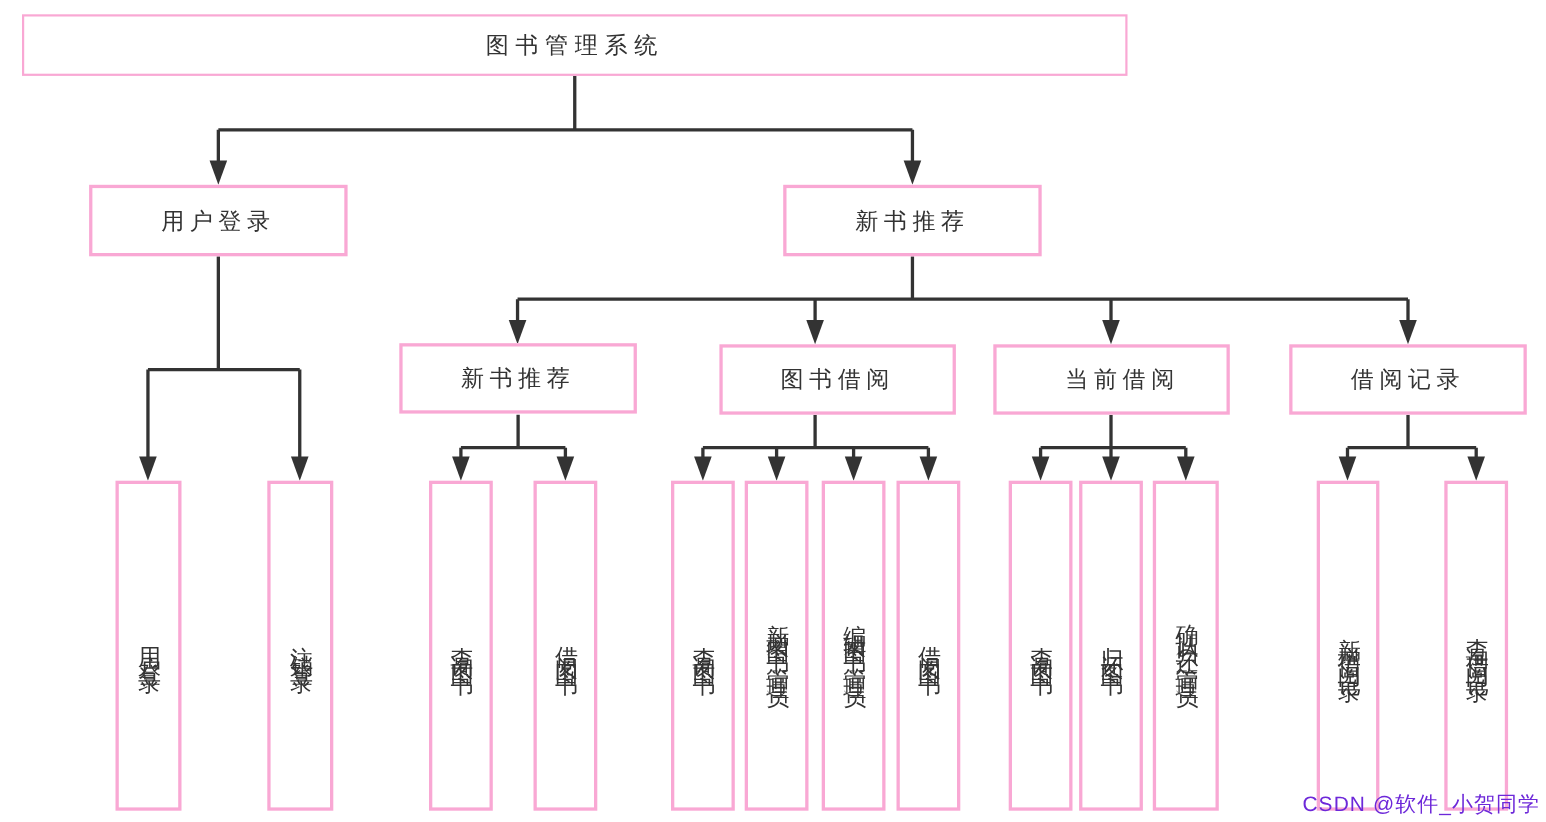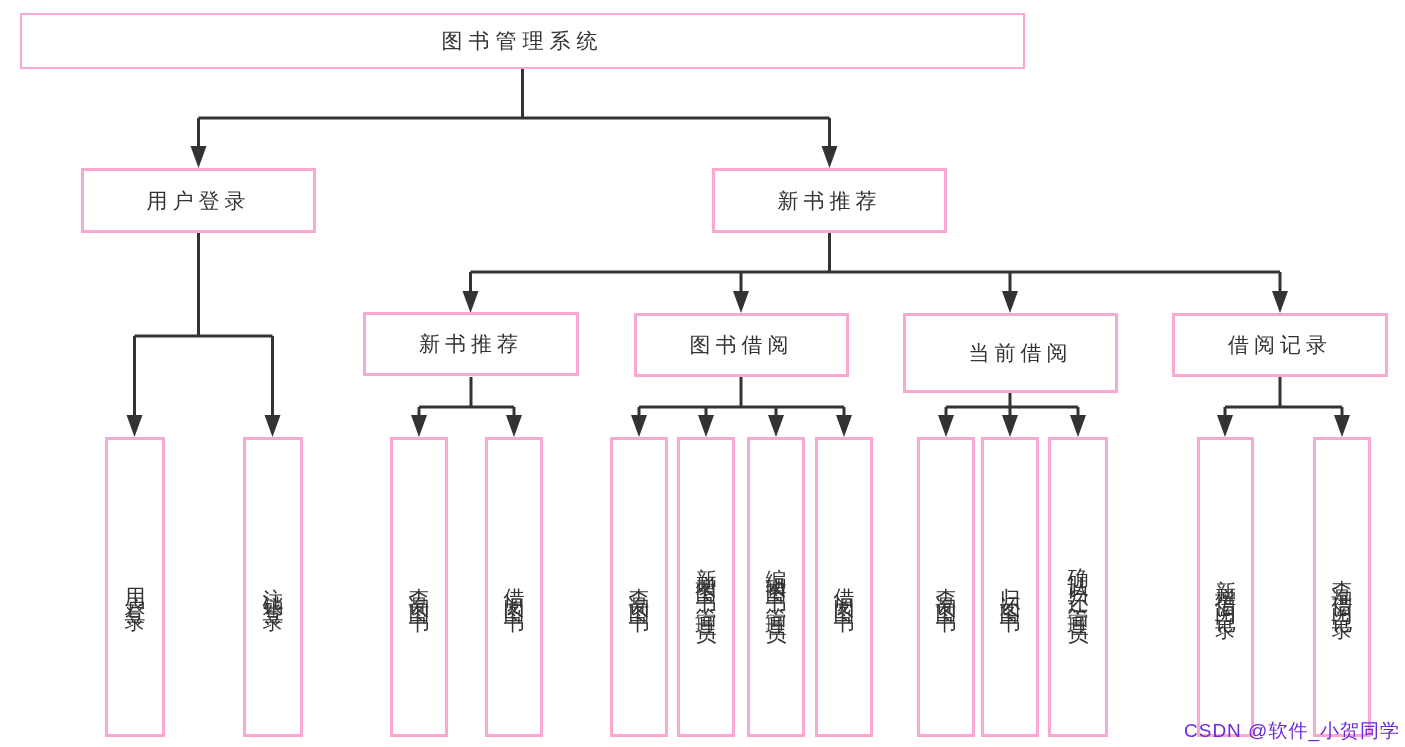--- a/index.html
+++ b/index.html
@@ -102,22 +102,22 @@
       <polygon points="1334,415 1350,415 1342,437"></polygon>
     </g>
   </svg>
 
   <div class="node hnode root" style="left:20px; top:13px; width:1005px; height:56px;">图书管理系统</div>
 
   <div class="node hnode" style="left:81px; top:168px; width:235px; height:65px;">用户登录</div>
   <div class="node hnode" style="left:712px; top:168px; width:235px; height:65px;">新书推荐</div>
 
   <div class="node hnode" style="left:363px; top:312px; width:216px; height:64px;">新书推荐</div>
-  <div class="node hnode" style="left:634px; top:313px; width:215px; height:64px;">图书借阅</div>
-  <div class="node hnode" style="left:903px; top:313px; width:215px; height:80px;padding-left:20px;">当前借阅</div>
+  <div class="node hnode" style="left:654px; top:313px; width:215px; height:64px;">图书借阅</div>
+  <div class="node hnode" style="left:903px; top:313px; width:215px; height:64px;padding-left:20px;">当前借阅</div>
   <div class="node hnode" style="left:1172px; top:313px; width:216px; height:64px;">借阅记录</div>
 
   <div class="node vnode" style="left:105px; top:437px; width:60px; height:300px;">用户登录</div>
   <div class="node vnode" style="left:243px; top:437px; width:60px; height:300px;">注销登录</div>
 
   <div class="node vnode" style="left:390px; top:437px; width:58px; height:300px;">查询图书</div>
   <div class="node vnode" style="left:485px; top:437px; width:58px; height:300px;">借阅图书</div>
 
   <div class="node vnode" style="left:610px; top:437px; width:58px; height:300px;">查询图书</div>
   <div class="node vnode" style="left:677px; top:437px; width:58px; height:300px;">新增图书（管理员）</div>

